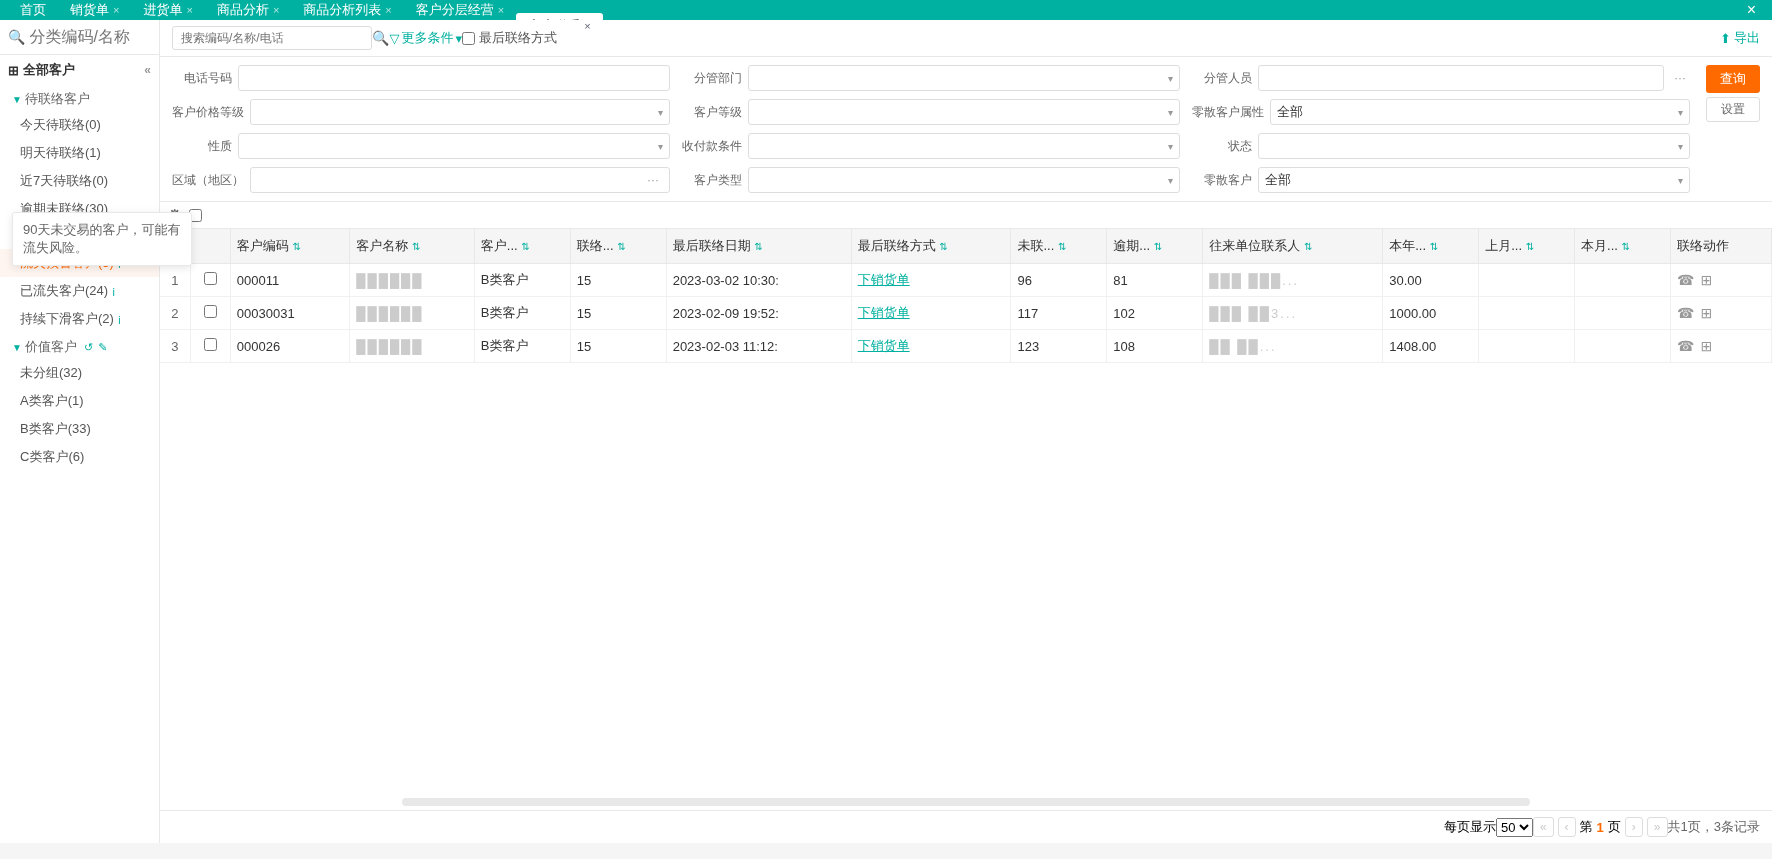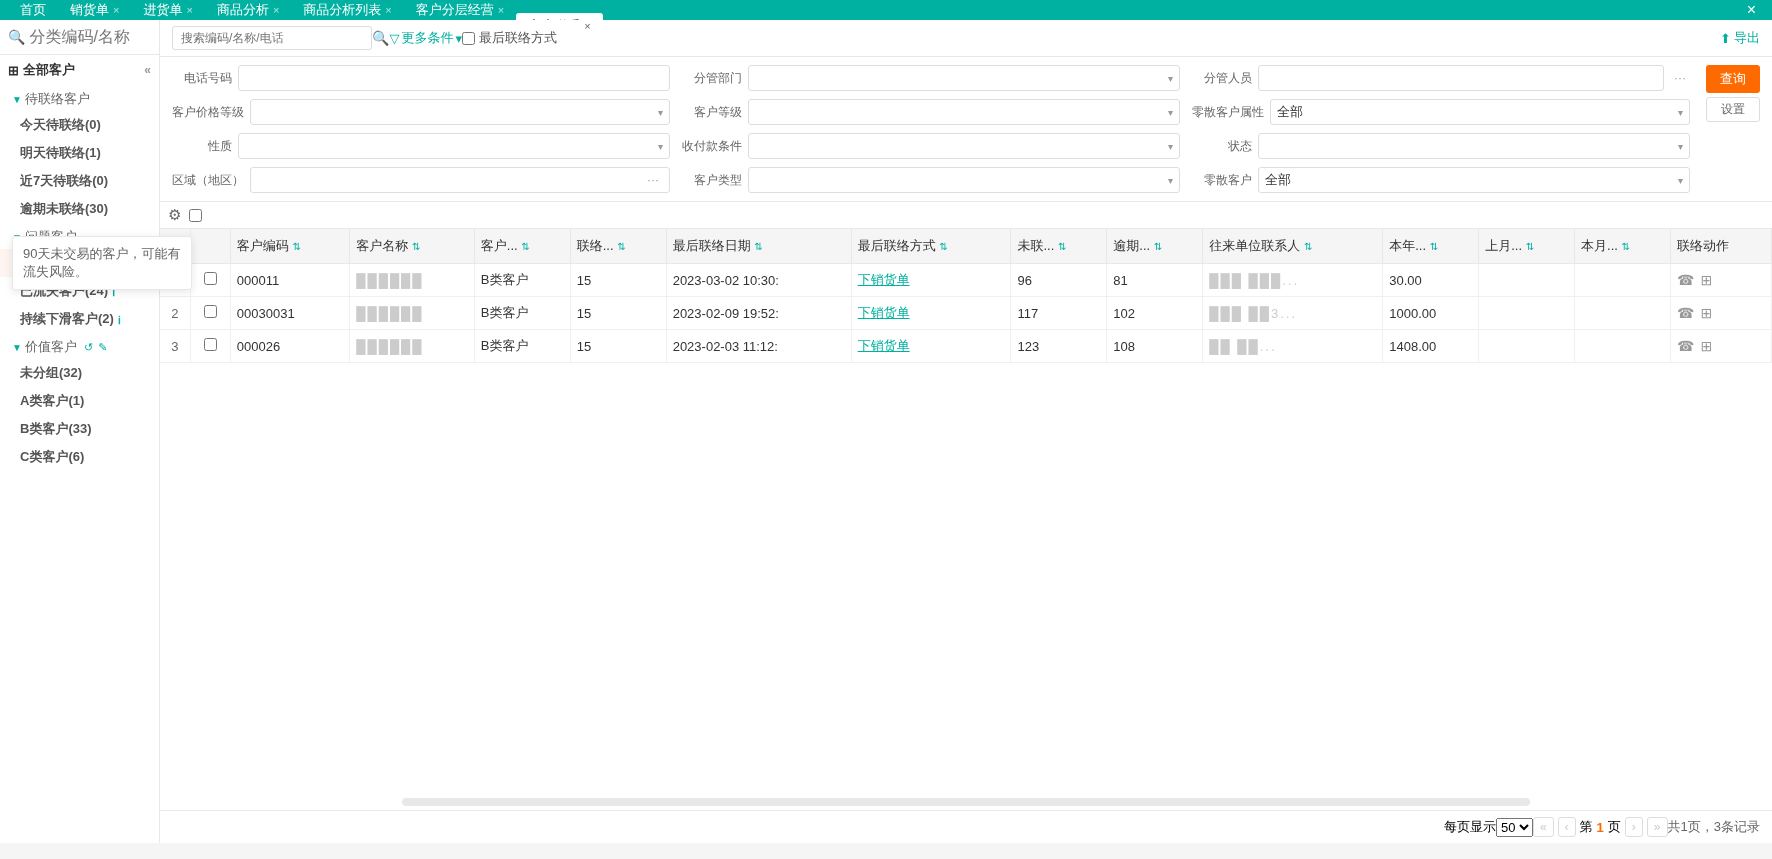--- a/index.html
+++ b/index.html
@@ -101,21 +101,20 @@
     }
 
     .sidebar-item {
       padding: 5px 8px 5px 20px;
       color: #555;
       cursor: pointer;
       font-size: 12px;
       display: flex;
       align-items: center;
       gap: 4px;
-      font-weight: bold;
     }
     .sidebar-item.active {
       color: #ff6a00;
       background: #fff5f0;
     }
 
     
     .content-area {
       flex: 1;
       display: flex;
@@ -370,21 +369,21 @@
     .tooltip {
       position: absolute;
       background: #fff;
       border: 1px solid #e8e8e8;
       border-radius: 3px;
       padding: 8px 10px;
       font-size: 12px;
       color: #666;
       box-shadow: 0 2px 8px rgba(0,0,0,0.1);
       z-index: 100;
-      top: 236px;
+      top: 212px;
       left: 12px;
       width: 180px;
     }
 
     .checkbox-cell {
       text-align: center;
     }
     input[type="checkbox"] { cursor: pointer; }
 
     .col-num { width: 30px; text-align: center; color: #666; }

